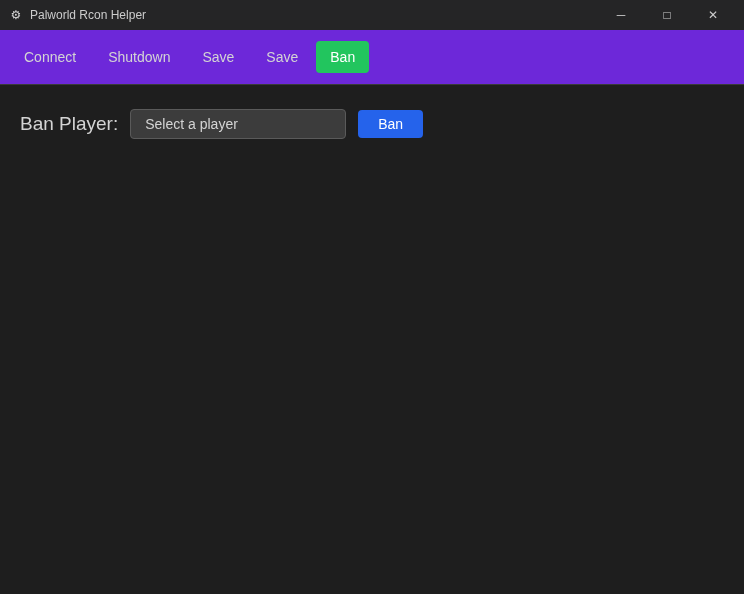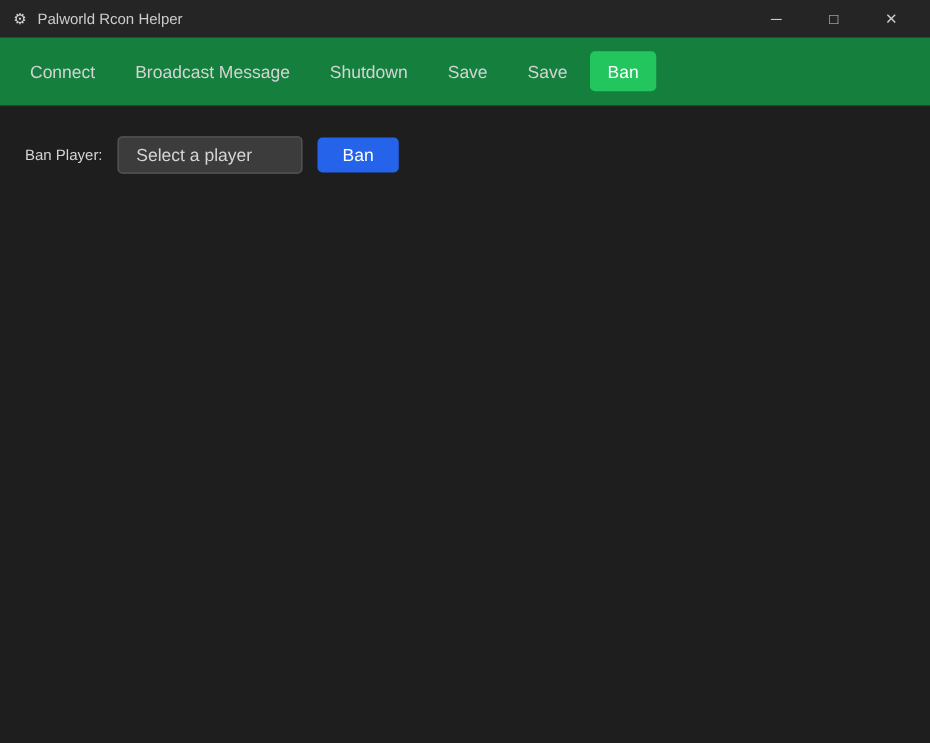--- a/index.html
+++ b/index.html
@@ -66,21 +66,21 @@
       cursor: pointer;
       display: flex;
       align-items: center;
       justify-content: center;
     }
 
     
     .nav-bar {
       display: flex;
       align-items: center;
-      background-color: #15803d;
+      background-color: #6d28d9;
       height: 55px;
       padding: 0 10px;
       gap: 4px;
       flex-shrink: 0;
       border-bottom: 1px solid #3a3a3a;
     }
 
     .nav-item {
       padding: 8px 14px;
       font-size: 14px;
@@ -105,34 +105,34 @@
     }
 
     .ban-player-row {
       display: flex;
       align-items: center;
       gap: 12px;
       margin-top: 4px;
     }
 
     .ban-player-label {
-      font-size: 12px;
+      font-size: 19px;
       color: #d4d4d4;
       white-space: nowrap;
     }
 
     .player-select-btn {
       background-color: #3c3c3c;
       border: 1px solid #5a5a5a;
       color: #d4d4d4;
       font-size: 14px;
       padding: 6px 14px;
       border-radius: 4px;
       cursor: pointer;
-      width: 148px;
+      width: 216px;
       text-align: left;
     }
 
     .ban-action-btn {
       background-color: #2563eb;
       border: none;
       color: white;
       font-size: 14px;
       padding: 6px 20px;
       border-radius: 4px;
@@ -149,21 +149,20 @@
   </div>
   <div class="title-bar-controls">
     <button class="title-btn">─</button>
     <button class="title-btn">□</button>
     <button class="title-btn close">✕</button>
   </div>
 </div>
 
 <div class="nav-bar">
 <button class="nav-item">Connect</button>
-    <button class="nav-item">Broadcast Message</button>
     <button class="nav-item">Shutdown</button>
     <button class="nav-item">Save</button>
     <button class="nav-item">Save</button>
     <button class="nav-item active">Ban</button>
   </div>
 
 <div class="content">
   <div class="ban-player-row">
     <span class="ban-player-label">Ban Player:</span>
     <button class="player-select-btn">Select a player</button>

